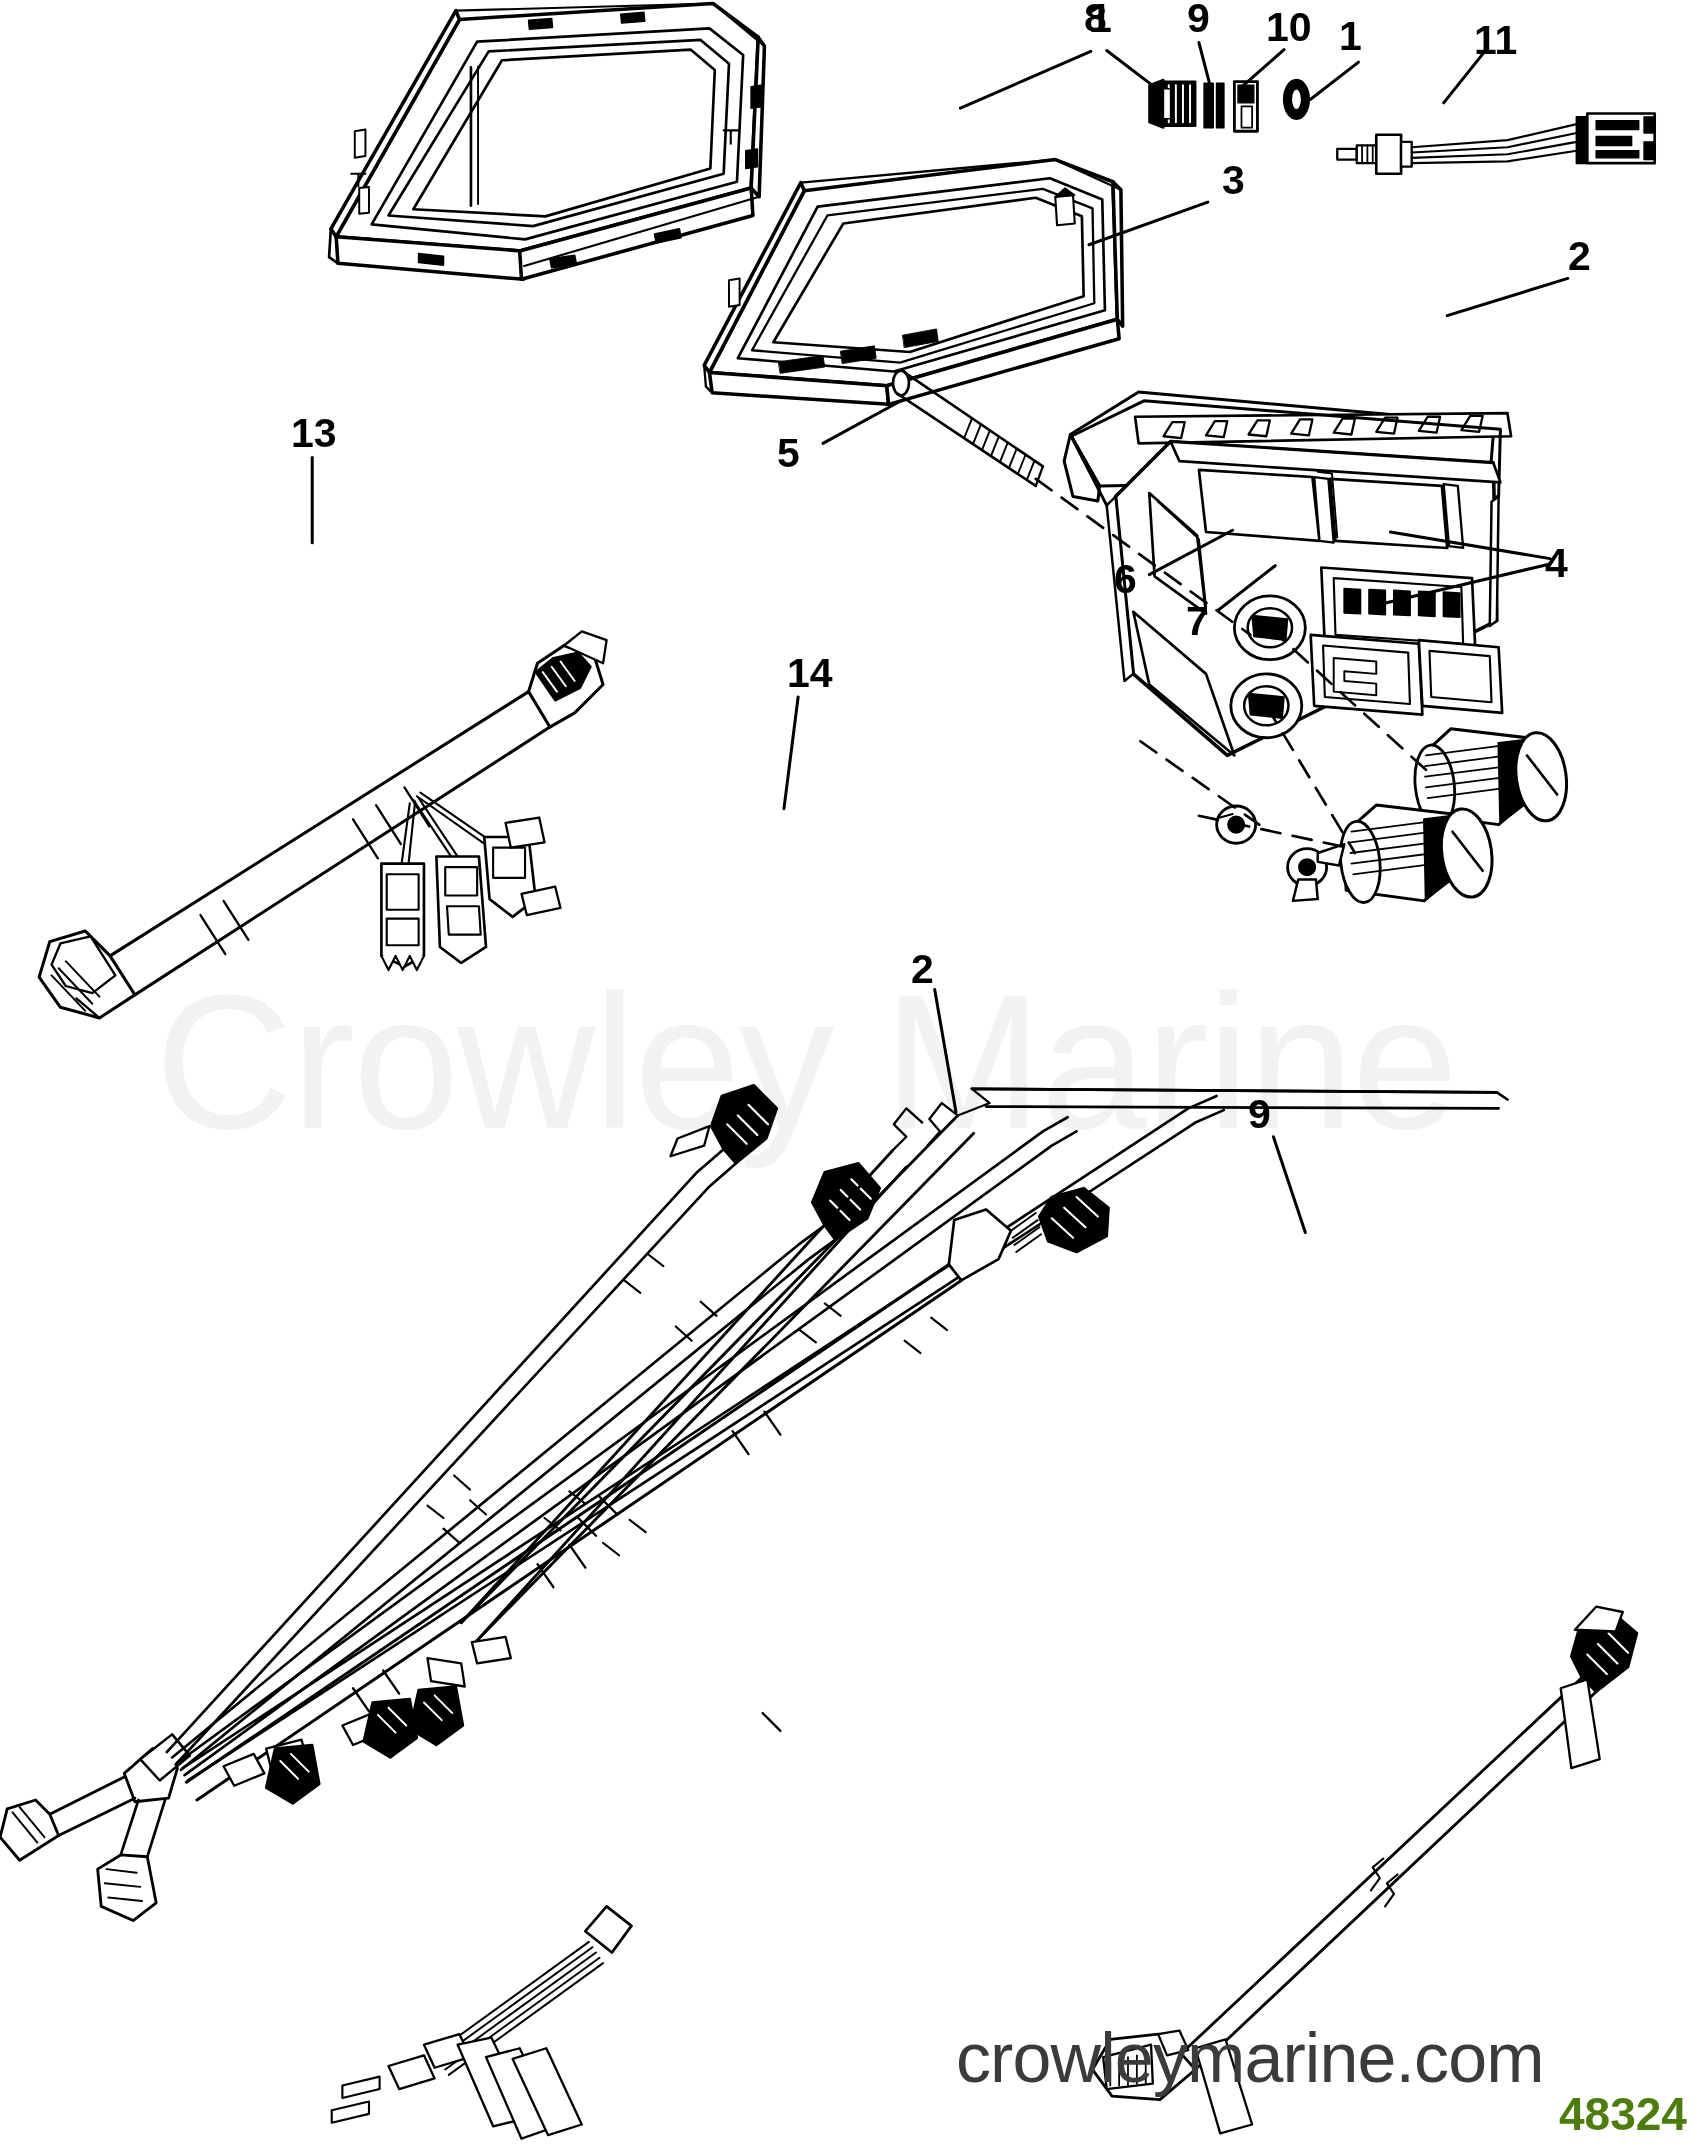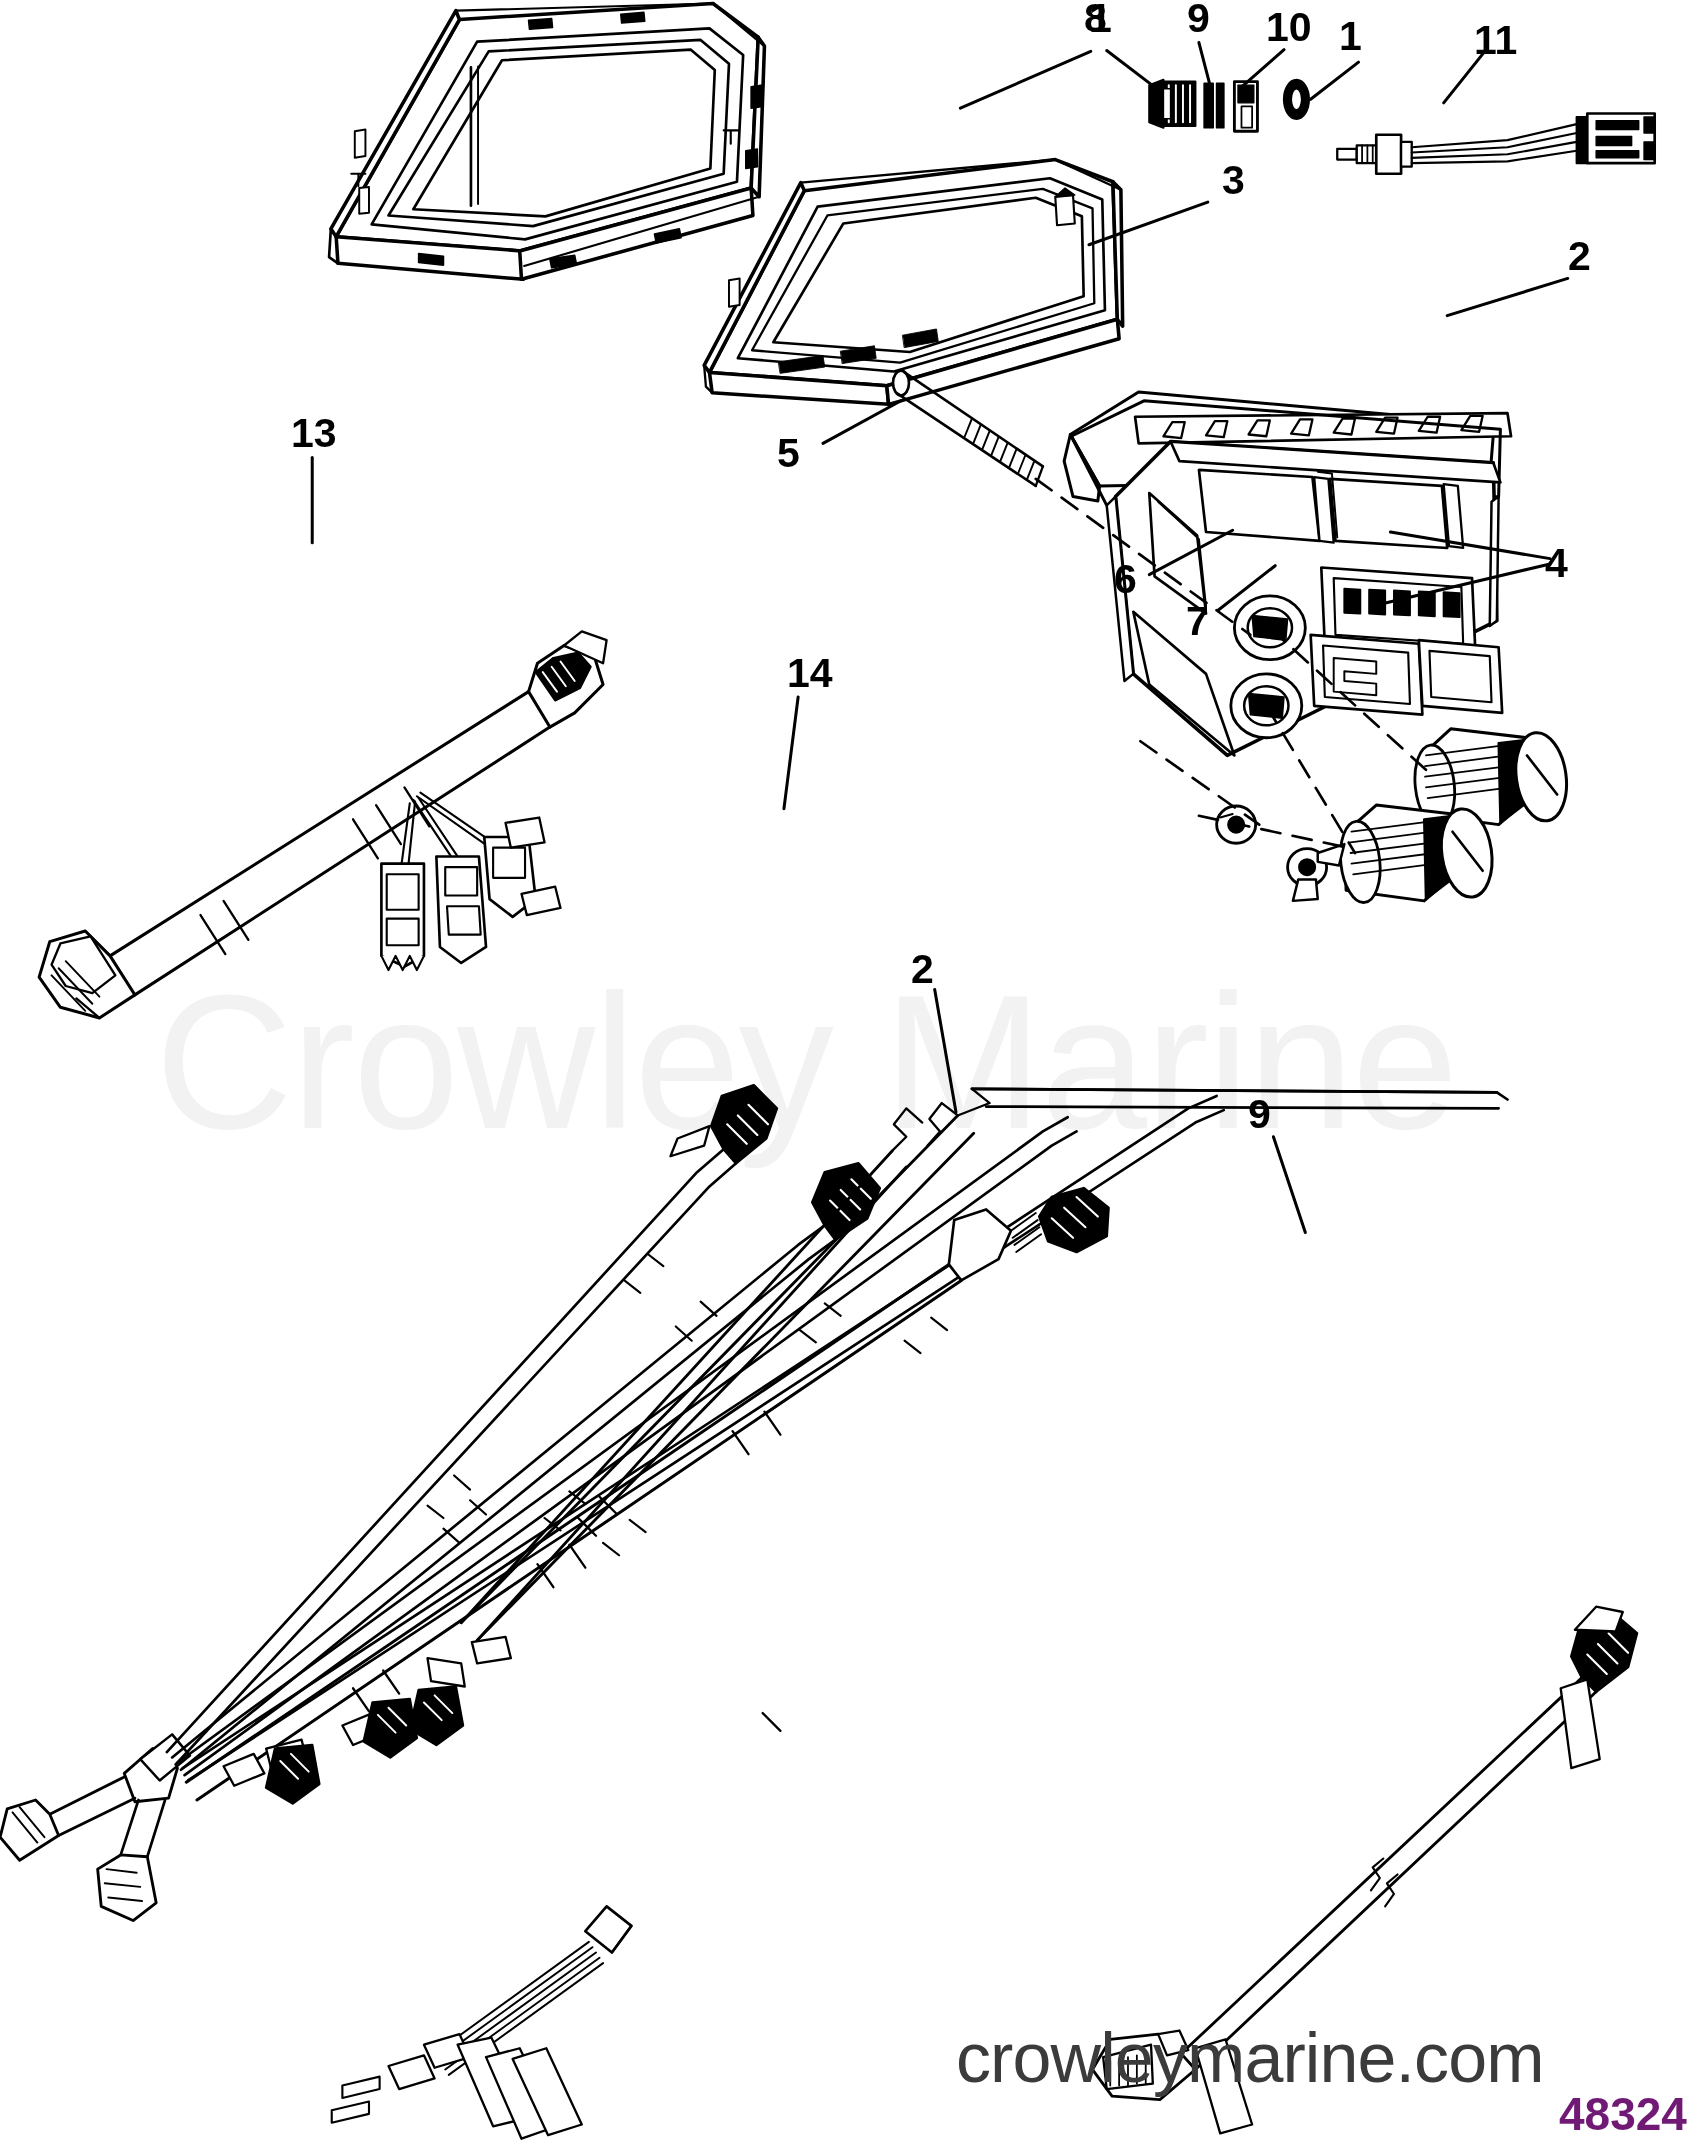--- a/index.html
+++ b/index.html
@@ -48,21 +48,21 @@
     font-family: "Liberation Sans", sans-serif;
     letter-spacing: -0.9px;
     white-space: nowrap;
   }
   #figure-number {
     position: absolute;
     left: 1559px;
     top: 2087px;
     font-size: 46px;
     font-weight: bold;
-    color: #701a75;
+    color: #4d7c0f;
     font-family: "Liberation Sans", sans-serif;
     letter-spacing: 0px;
     white-space: nowrap;
   }
   .callout {
     position: absolute;
     font-family: "Liberation Sans", sans-serif;
     font-weight: bold;
     font-size: 41px;
     color: #000;

